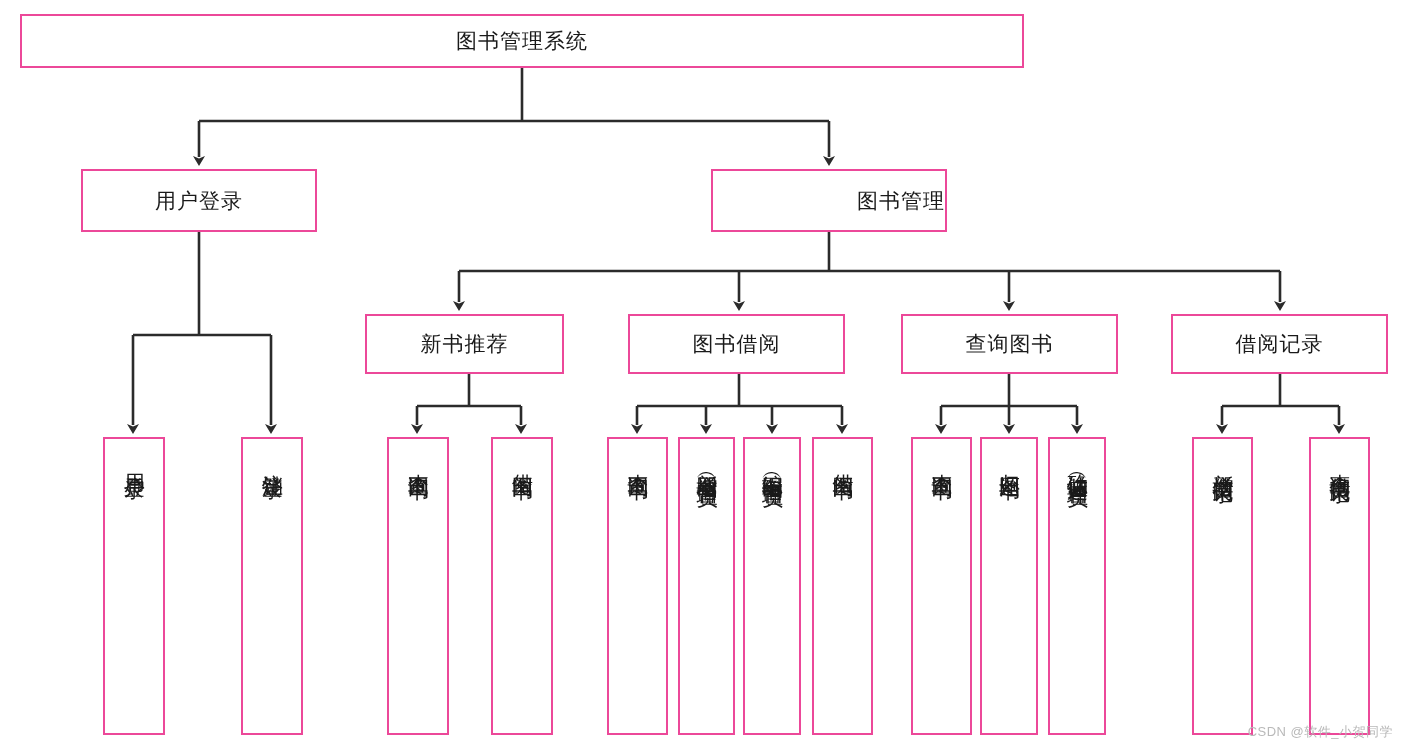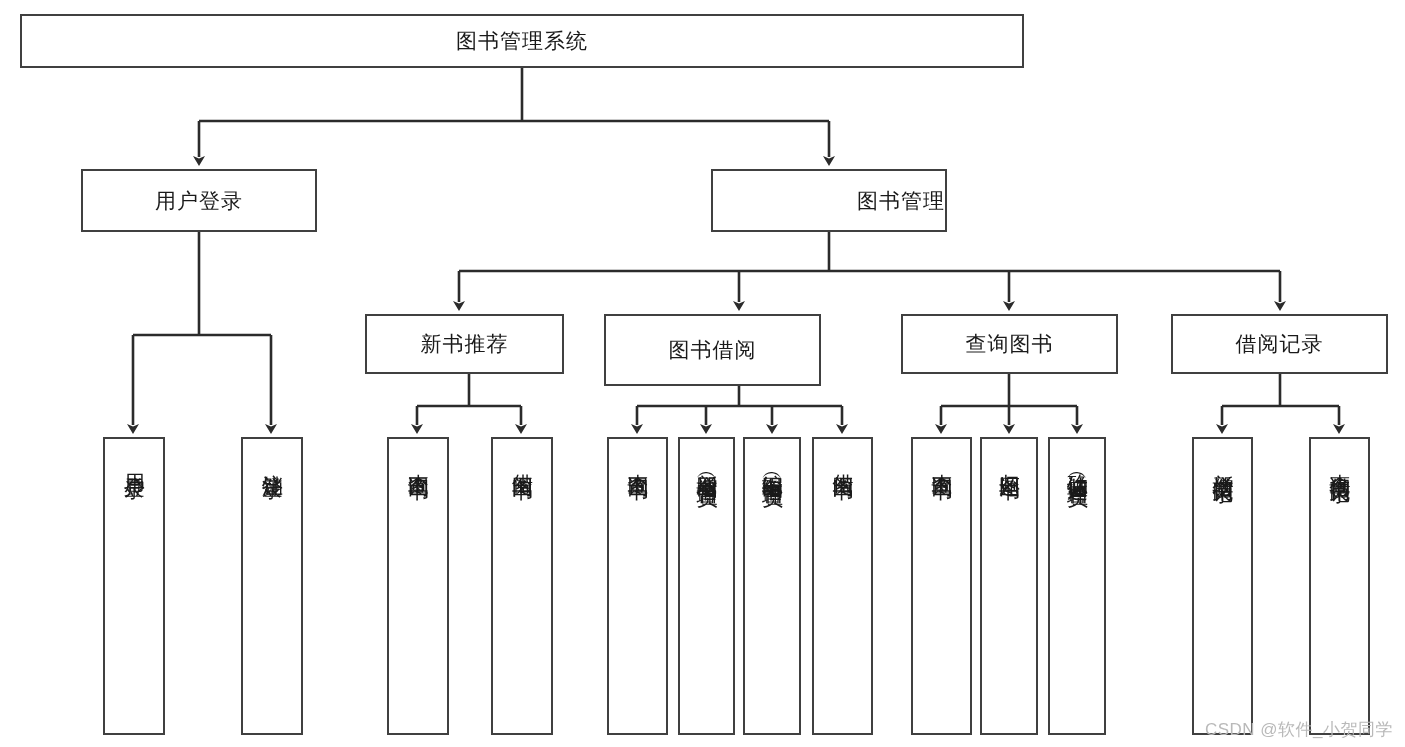--- a/index.html
+++ b/index.html
@@ -20,21 +20,21 @@
   svg.wires {
     position: absolute;
     left: 0;
     top: 0;
     width: 1405px;
     height: 747px;
   }
   .node {
     position: absolute;
     box-sizing: border-box;
-    border: 2px solid #404040;
+    border: 2px solid #ec4899;
     background: #ffffff;
     display: flex;
     align-items: center;
     justify-content: center;
     color: #1a1a1a;
   }
   .node.horiz {
     font-size: 21px;
     letter-spacing: 1px;
   }
@@ -48,21 +48,21 @@
     writing-mode: vertical-rl;
     text-orientation: upright;
     line-height: 1.18;
     letter-spacing: 2px;
     white-space: nowrap;
   }
   .watermark {
     position: absolute;
     right: 12px;
     bottom: 6px;
-    font-size: 17px;
+    font-size: 13px;
     color: #b9b9b9;
     letter-spacing: 0.5px;
     white-space: nowrap;
   }
 </style>
 </head>
 <body>
 
 <div id="diagram-root">
 
@@ -123,21 +123,21 @@
   <div class="node horiz" style="left:81px; top:169px; width:236px; height:63px;">
     <span>用户登录</span>
   </div>
   <div class="node horiz" style="left:711px; top:169px; width:236px; height:63px;justify-content:flex-end;">
     <span>图书管理</span>
   </div>
 
   <div class="node horiz" style="left:365px; top:314px; width:199px; height:60px;">
     <span>新书推荐</span>
   </div>
-  <div class="node horiz" style="left:604px; top:314px; width:217px; height:72px;">
+  <div class="node horiz" style="left:628px; top:314px; width:217px; height:60px;">
     <span>图书借阅</span>
   </div>
   <div class="node horiz" style="left:901px; top:314px; width:217px; height:60px;">
     <span>查询图书</span>
   </div>
   <div class="node horiz" style="left:1171px; top:314px; width:217px; height:60px;align-items:center;">
     <span>借阅记录</span>
   </div>
 
   <div class="node vert" style="left:103px; top:437px; width:62px; height:298px;">

